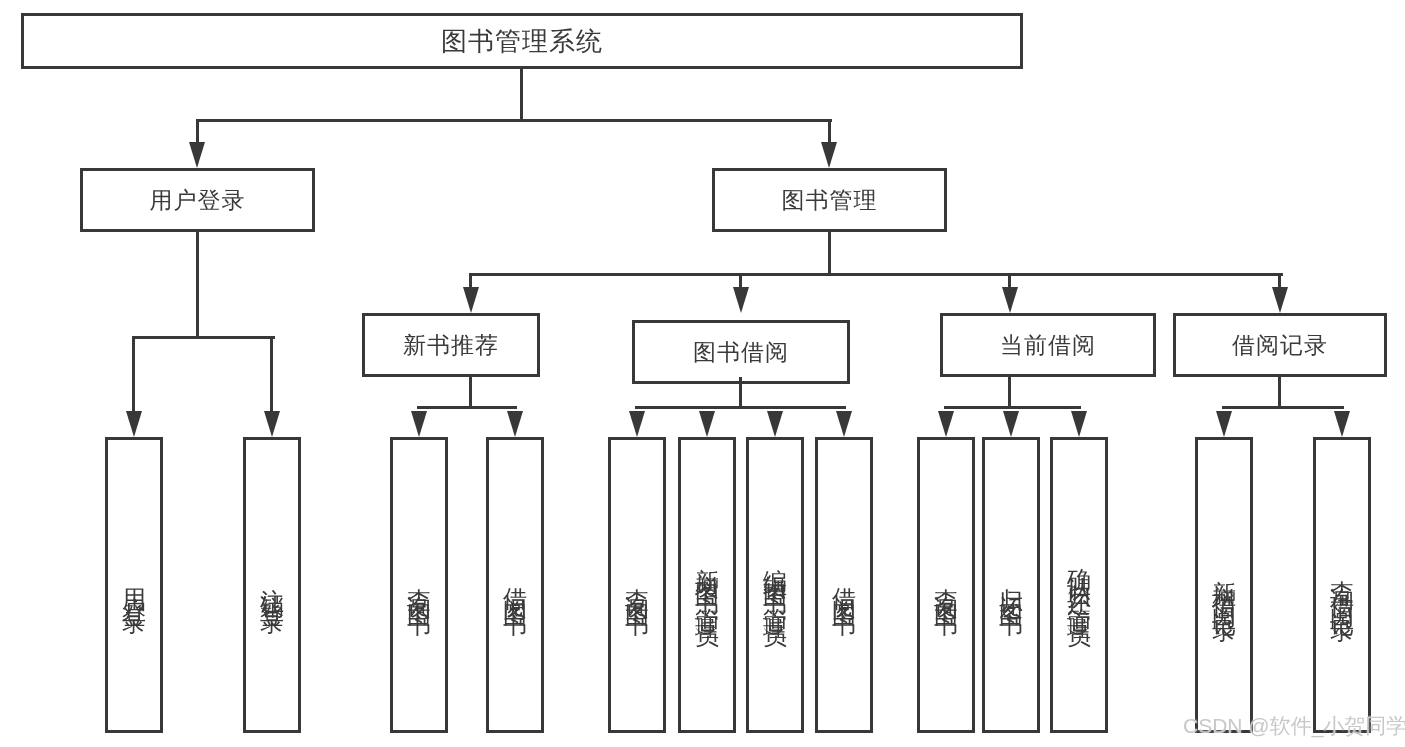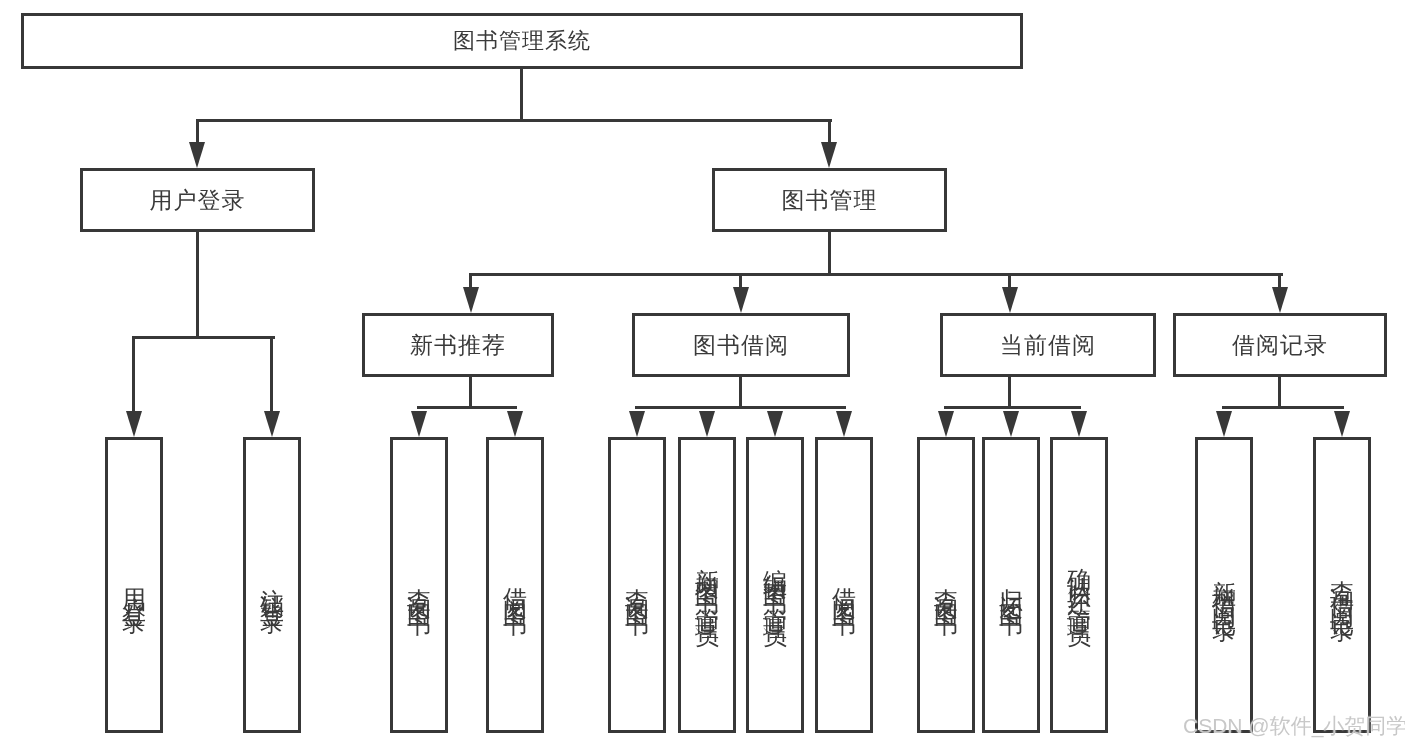--- a/index.html
+++ b/index.html
@@ -6,21 +6,21 @@
   .canvas{
     position:relative;width:1405px;height:747px;background:#ffffff;overflow:hidden;
     font-family:"Liberation Sans","DejaVu Sans",sans-serif;
   }
   .box{
     position:absolute;box-sizing:border-box;background:#ffffff;
     border:3px solid #383838;color:#3a3a3a;
     display:flex;align-items:center;justify-content:center;
   }
   .hbox{font-size:23px;letter-spacing:1px;}
-  .rootbox{font-size:22px;}
+  .rootbox{font-size:26px;}
   .vbox{
     writing-mode:vertical-rl;text-orientation:mixed;
     font-size:24px;letter-spacing:8px;line-height:1;
   }
   .vl{position:absolute;width:3px;background:#383838;}
   .hl{position:absolute;height:3px;background:#383838;}
   .arrow{
     position:absolute;width:0;height:0;
     border-left:8px solid transparent;border-right:8px solid transparent;
     border-top:26px solid #383838;
@@ -59,22 +59,22 @@
   <div class="hl" style="left:469px;top:273px;width:814px;"></div>
   <div class="vl" style="left:469px;top:276px;height:11px;"></div>
   <div class="arrow" style="left:463px;top:287px;"></div>
   <div class="vl" style="left:739px;top:276px;height:11px;"></div>
   <div class="arrow" style="left:733px;top:287px;"></div>
   <div class="vl" style="left:1008px;top:276px;height:11px;"></div>
   <div class="arrow" style="left:1002px;top:287px;"></div>
   <div class="vl" style="left:1278px;top:276px;height:11px;"></div>
   <div class="arrow" style="left:1272px;top:287px;"></div>
 
-  <div class="box hbox" style="left:362px;top:313px;width:192px;height:64px;">新书推荐</div>
-  <div class="box hbox" style="left:632px;top:313px;width:218px;height:64px;">图书借阅</div>
+  <div class="box hbox" style="left:362px;top:313px;width:178px;height:64px;">新书推荐</div>
+  <div class="box hbox" style="left:632px;top:320px;width:218px;height:64px;">图书借阅</div>
   <div class="box hbox" style="left:940px;top:313px;width:216px;height:64px;">当前借阅</div>
   <div class="box hbox" style="left:1173px;top:313px;width:214px;height:64px;">借阅记录</div>
 
   <div class="vl" style="left:469px;top:377px;height:32px;"></div>
   <div class="hl" style="left:417px;top:406px;width:100px;"></div>
   <div class="arrow" style="left:411px;top:411px;"></div>
   <div class="arrow" style="left:507px;top:411px;"></div>
 
   <div class="vl" style="left:739px;top:377px;height:32px;"></div>
   <div class="hl" style="left:635px;top:406px;width:211px;"></div>

